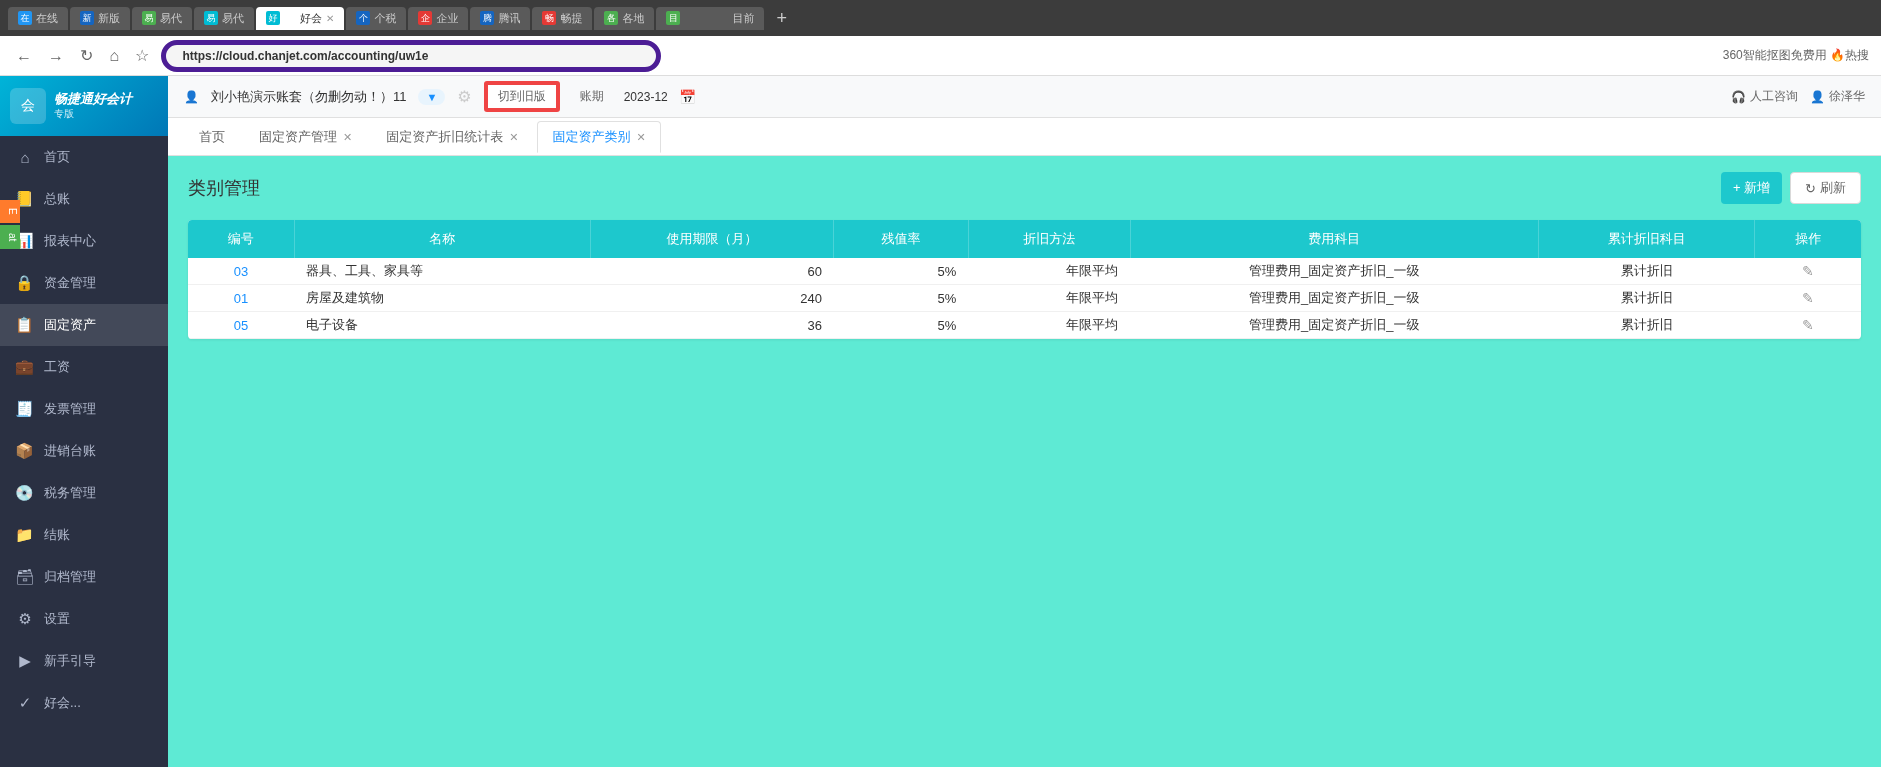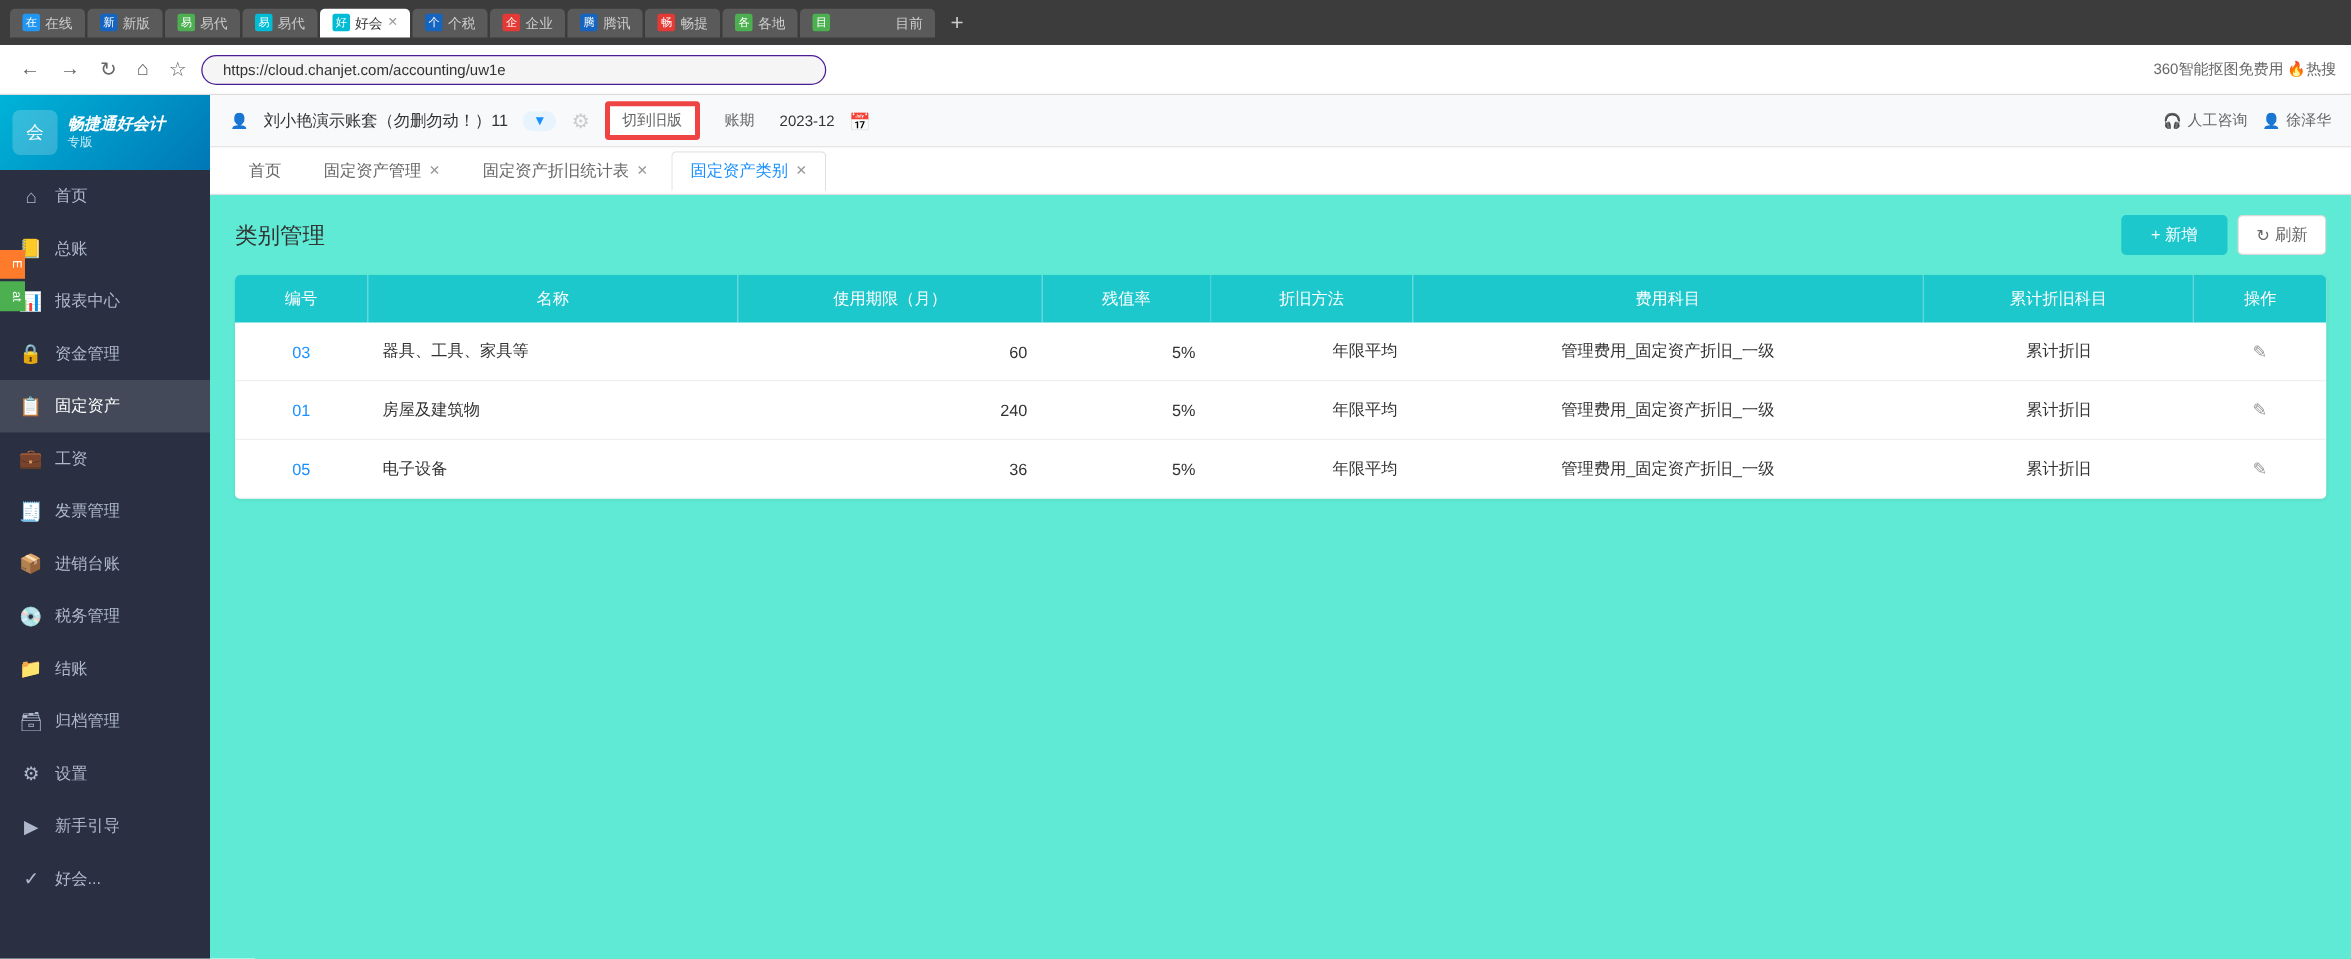--- a/index.html
+++ b/index.html
@@ -8,21 +8,21 @@
     
     .browser-chrome { background: #3c3c3c; height: 36px; display: flex; align-items: center; padding: 0 8px; gap: 4px; }
     .browser-tab { background: #5a5a5a; color: #ccc; padding: 4px 10px; border-radius: 4px 4px 0 0; font-size: 11px; display: flex; align-items: center; gap: 4px; max-width: 140px; white-space: nowrap; overflow: hidden; }
     .browser-tab.active { background: #fff; color: #333; }
     .browser-tab-close { color: #999; font-size: 10px; cursor: pointer; }
     .tab-icon { width: 14px; height: 14px; border-radius: 2px; flex-shrink: 0; display: inline-flex; align-items: center; justify-content: center; font-size: 9px; color: #fff; }
 
     
     .address-bar { background: #fff; height: 40px; display: flex; align-items: center; padding: 0 12px; gap: 8px; border-bottom: 1px solid #ddd; }
     .nav-btn { background: none; border: none; cursor: pointer; color: #666; font-size: 16px; padding: 4px; }
-    .address-input { flex: 1; background: #f5f5f5; border: 1px solid #4c1d95; border-radius: 20px; padding: 4px 16px; font-size: 12px; color: #333; max-width: 500px; }
+    .address-input { flex: 1; background: #f5f5f5; border: 5px solid #4c1d95; border-radius: 20px; padding: 4px 16px; font-size: 12px; color: #333; max-width: 500px; font-weight: bold; }
     .search-area { display: flex; align-items: center; gap: 6px; margin-left: auto; font-size: 12px; color: #666; }
 
     
     .app-container { display: flex; height: calc(100vh - 76px); }
 
     
     .sidebar { width: 168px; background: #2a3042; flex-shrink: 0; display: flex; flex-direction: column; overflow-y: auto; }
     .sidebar-logo { background: linear-gradient(135deg, #00b4d8, #0077b6); padding: 12px 10px; display: flex; align-items: center; gap: 8px; color: #fff; }
     .logo-icon { width: 36px; height: 36px; background: rgba(255,255,255,0.2); border-radius: 6px; display: flex; align-items: center; justify-content: center; font-size: 14px; color: #fff; flex-shrink: 0; }
     .logo-text { font-size: 13px; font-weight: bold; line-height: 1.3; font-style: italic; }
@@ -48,30 +48,30 @@
     .page-tabs { display: flex; align-items: center; background: #fff; border-bottom: 1px solid #e0e0e0; padding: 0 16px; height: 38px; gap: 4px; }
     .page-tab { padding: 6px 14px; font-size: 13px; color: #666; cursor: pointer; border-radius: 4px 4px 0 0; display: flex; align-items: center; gap: 6px; border: 1px solid transparent; border-bottom: none; }
     .page-tab.active { background: #fff; color: #1890ff; border-color: #e0e0e0; border-bottom: 1px solid #fff; margin-bottom: -1px; }
     .page-tab-close { font-size: 11px; color: #999; line-height: 1; }
 
     
     .content-area { flex: 1; padding: 16px 20px; overflow-y: auto; background: #5eead4; }
     .page-title-bar { display: flex; align-items: center; justify-content: space-between; margin-bottom: 16px; }
     .page-title { font-size: 18px; font-weight: 500; color: #333; }
     .action-btns { display: flex; gap: 8px; }
-    .btn-primary { background: #4cd; color: #fff; border: none; padding: 6px 24px; border-radius: 4px; cursor: pointer; font-size: 13px; display: flex; align-items: center; gap: 4px; }
+    .btn-primary { background: #4cd; color: #fff; border: none; padding: 6px 12px; border-radius: 4px; cursor: pointer; font-size: 13px; display: flex; align-items: center; gap: 4px; }
     .btn-secondary { background: #fff; color: #666; border: 1px solid #d9d9d9; padding: 6px 14px; border-radius: 4px; cursor: pointer; font-size: 13px; display: flex; align-items: center; gap: 4px; }
 
     
     .data-table { width: 100%; border-collapse: collapse; background: #fff; border-radius: 4px; overflow: hidden; box-shadow: 0 1px 3px rgba(0,0,0,0.08); }
     .data-table thead tr { background: #1dc8cd; }
     .data-table thead th { color: #fff; padding: 10px 12px; text-align: center; font-weight: 500; font-size: 13px; border-right: 1px solid rgba(255,255,255,0.2); }
     .data-table thead th:last-child { border-right: none; }
     .data-table tbody tr { border-bottom: 1px solid #f0f0f0; }
-    .data-table tbody td { padding: 14px 12px; color: #333; font-size: 13px; text-align: center; }
+    .data-table tbody td { padding: 4px 12px; color: #333; font-size: 13px; text-align: center; }
     .data-table tbody td:nth-child(2) { text-align: left; }
     .data-table tbody td:nth-child(3), .data-table tbody td:nth-child(4), .data-table tbody td:nth-child(5) { text-align: right; }
     .code-link { color: #1890ff; cursor: pointer; }
     .edit-icon { color: #999; cursor: pointer; font-size: 14px; }
 
     
     ::-webkit-scrollbar { width: 6px; }
     ::-webkit-scrollbar-thumb { background: #ccc; border-radius: 3px; }
 
     
@@ -95,21 +95,21 @@
       <div class="browser-tab">
         <span class="tab-icon" style="background:#4caf50">易</span>
         <span style="overflow:hidden;text-overflow:ellipsis;">易代</span>
       </div>
       <div class="browser-tab">
         <span class="tab-icon" style="background:#00bcd4">易</span>
         <span style="overflow:hidden;text-overflow:ellipsis;">易代</span>
       </div>
       <div class="browser-tab active">
         <span class="tab-icon" style="background:#00bcd4">好</span>
-        <span style="overflow:hidden;text-overflow:ellipsis;">好会</span>
+        <span style="overflow:hidden;text-overflow:ellipsis;margin-left:16px;">好会</span>
         <span class="browser-tab-close">✕</span>
       </div>
       <div class="browser-tab">
         <span class="tab-icon" style="background:#1565c0">个</span>
         <span style="overflow:hidden;text-overflow:ellipsis;">个税</span>
       </div>
       <div class="browser-tab">
         <span class="tab-icon" style="background:#e53935">企</span>
         <span style="overflow:hidden;text-overflow:ellipsis;">企业</span>
       </div>

